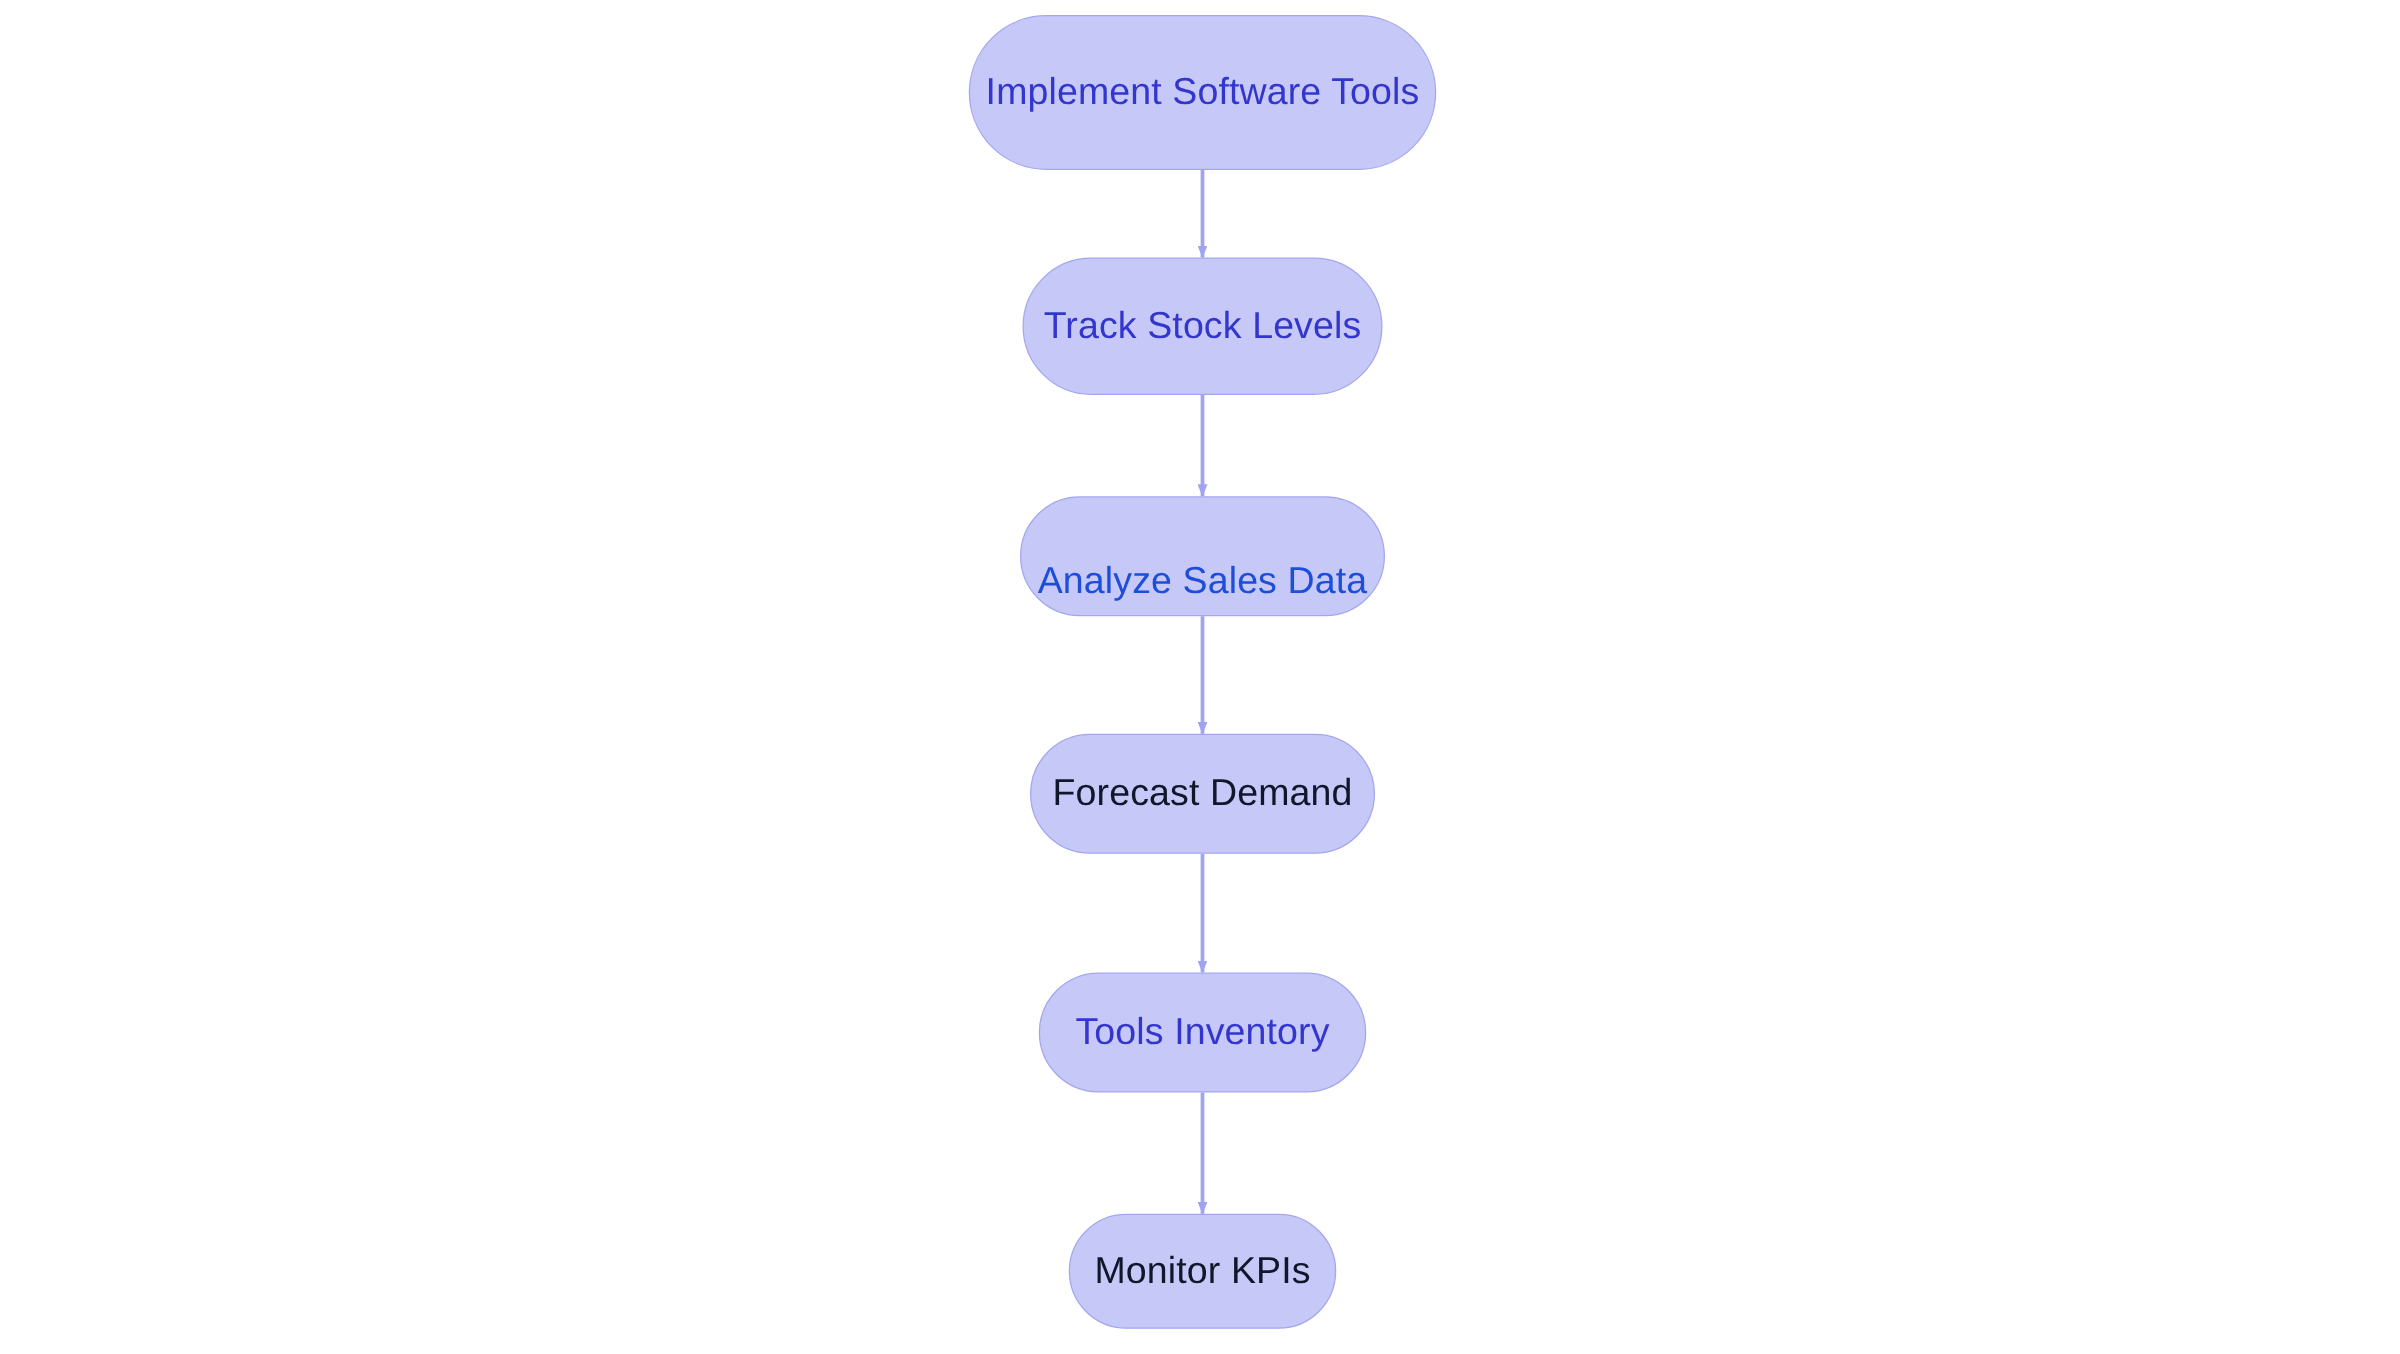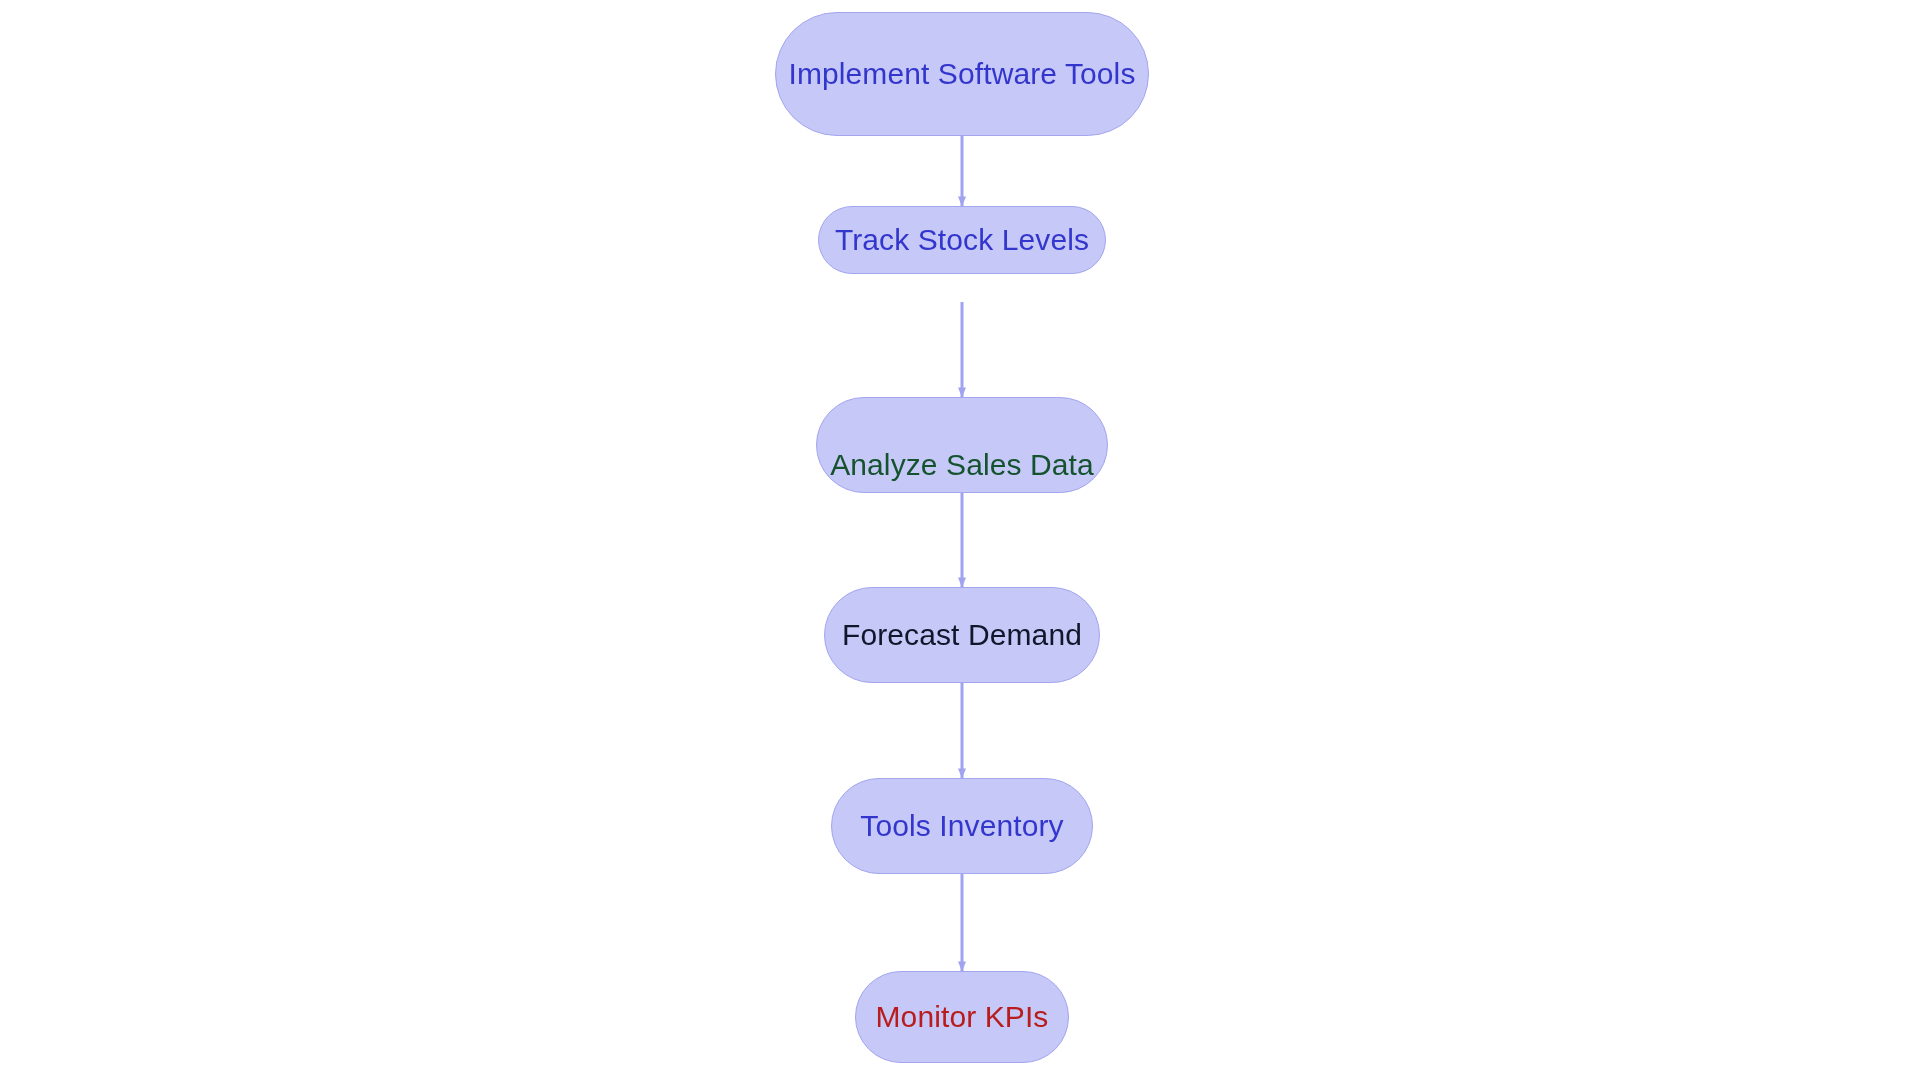--- a/index.html
+++ b/index.html
@@ -71,30 +71,30 @@
         <line x1="962" y1="493" x2="962" y2="587" stroke="#9fa3f0" stroke-width="3" marker-end="url(#arrowhead)"></line>
         <line x1="962" y1="683" x2="962" y2="778" stroke="#9fa3f0" stroke-width="3" marker-end="url(#arrowhead)"></line>
         <line x1="962" y1="874" x2="962" y2="971" stroke="#9fa3f0" stroke-width="3" marker-end="url(#arrowhead)"></line>
       </g>
   </svg>
 
   <div id="nodes-layer">
       <div class="flow-node" style="left: 962px; top: 12px; width: 374px; height: 124px; background: rgb(198, 200, 248); border-color: rgb(163, 166, 239);">
         <span class="flow-node-label" style="color: rgb(51, 54, 204);">Implement Software Tools</span>
       </div>
-      <div class="flow-node" style="left: 962px; top: 206px; width: 288px; height: 68px; background: rgb(198, 200, 248); border-color: rgb(163, 166, 239);">
+      <div class="flow-node" style="left: 962px; top: 206px; width: 288px; height: 110px; background: rgb(198, 200, 248); border-color: rgb(163, 166, 239);">
         <span class="flow-node-label" style="color: rgb(51, 54, 204);">Track Stock Levels</span>
       </div>
       <div class="flow-node" style="left: 962px; top: 397px; width: 292px; height: 96px; background: rgb(198, 200, 248); border-color: rgb(163, 166, 239);">
-        <span class="flow-node-label" style="color: #14532d; margin-top: 40px;">Analyze Sales Data</span>
+        <span class="flow-node-label" style="color: #1d4ed8; margin-top: 40px;">Analyze Sales Data</span>
       </div>
       <div class="flow-node" style="left: 962px; top: 587px; width: 276px; height: 96px; background: rgb(198, 200, 248); border-color: rgb(163, 166, 239);">
         <span class="flow-node-label" style="color: #0f172a;">Forecast Demand</span>
       </div>
       <div class="flow-node" style="left: 962px; top: 778px; width: 262px; height: 96px; background: rgb(198, 200, 248); border-color: rgb(163, 166, 239);">
         <span class="flow-node-label" style="color: rgb(51, 54, 204);">Tools Inventory</span>
       </div>
       <div class="flow-node" style="left: 962px; top: 971px; width: 214px; height: 92px; background: rgb(198, 200, 248); border-color: rgb(163, 166, 239);">
-        <span class="flow-node-label" style="color: #b91c1c;">Monitor KPIs</span>
+        <span class="flow-node-label" style="color: #0f172a;">Monitor KPIs</span>
       </div>
     </div>
 
 </div>
 
 </body></html>

